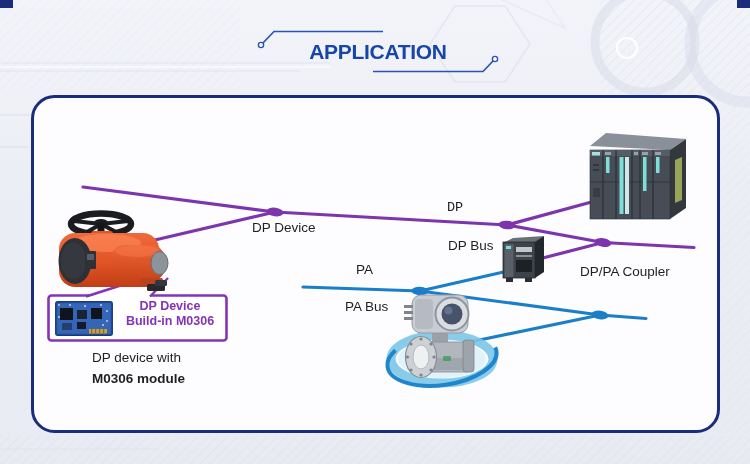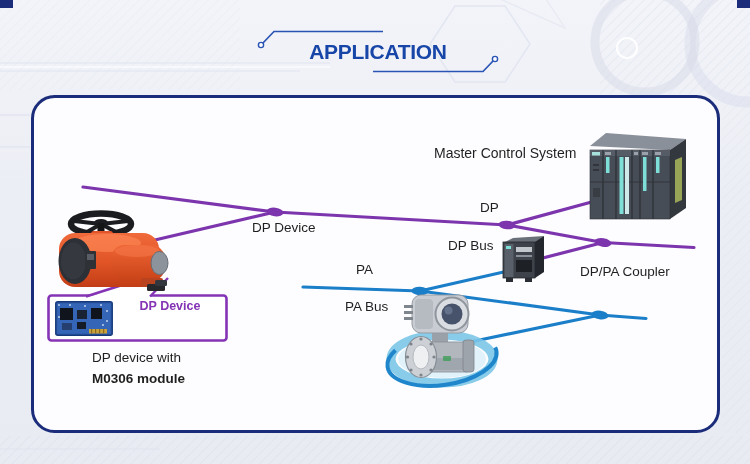--- a/index.html
+++ b/index.html
@@ -203,33 +203,33 @@
       <circle cx="36" cy="85" r="1.6" fill="#7d838b"></circle>
         <circle cx="46" cy="80" r="1.6" fill="#7d838b"></circle>
       <circle cx="49" cy="67" r="1.6" fill="#7d838b"></circle>
         <circle cx="46" cy="54" r="1.6" fill="#7d838b"></circle>
       <rect x="58" y="66" width="8" height="5" rx="1" fill="#3f9e58" opacity="0.8"></rect>
     </g>
   </svg>
 
   <div class="header-title">APPLICATION</div>
 
-  <div class="lbl" style="left:434px;top:145px;font-size:14px;">Master Control System</div>
-  <div class="lbl" style="left:480px;top:200px;">DP</div>
+  <div class="lbl" style="left:447px;top:200px;font-family:Liberation Mono, monospace;">DP</div>
   <div class="lbl" style="left:252px;top:220px;">DP Device</div>
   <div class="lbl" style="left:448px;top:238px;">DP Bus</div>
   <div class="lbl" style="left:580px;top:264px;">DP/PA Coupler</div>
   <div class="lbl" style="left:356px;top:262px;">PA</div>
   <div class="lbl" style="left:345px;top:299px;">PA Bus</div>
 
   <div class="lbl" style="left:92px;top:350px;">DP device with</div>
   <div class="lbl" style="left:92px;top:371px;font-weight:bold;">M0306 module</div>
 
   <div class="callout-text">
     <div>DP Device</div>
+    <div>Build-in M0306</div>
   </div>
 
   <div class="pcb-wrap">
     <svg width="58" height="35" viewBox="0 0 58 35">
       <rect x="0.8" y="0.8" width="56.4" height="33.4" rx="2" fill="#2f5fae" stroke="#16397a" stroke-width="1.5"></rect>
       <rect x="3" y="3" width="52" height="29" fill="#3a6cc0" opacity="0.5"></rect>
       <rect x="5" y="7" width="13" height="12" fill="#10141c"></rect>
       <rect x="22" y="9" width="10" height="9" fill="#1a2333"></rect>
       <rect x="36" y="7" width="11" height="11" fill="#10141c"></rect>
       <rect x="22" y="21" width="9" height="7" fill="#141a26"></rect>

